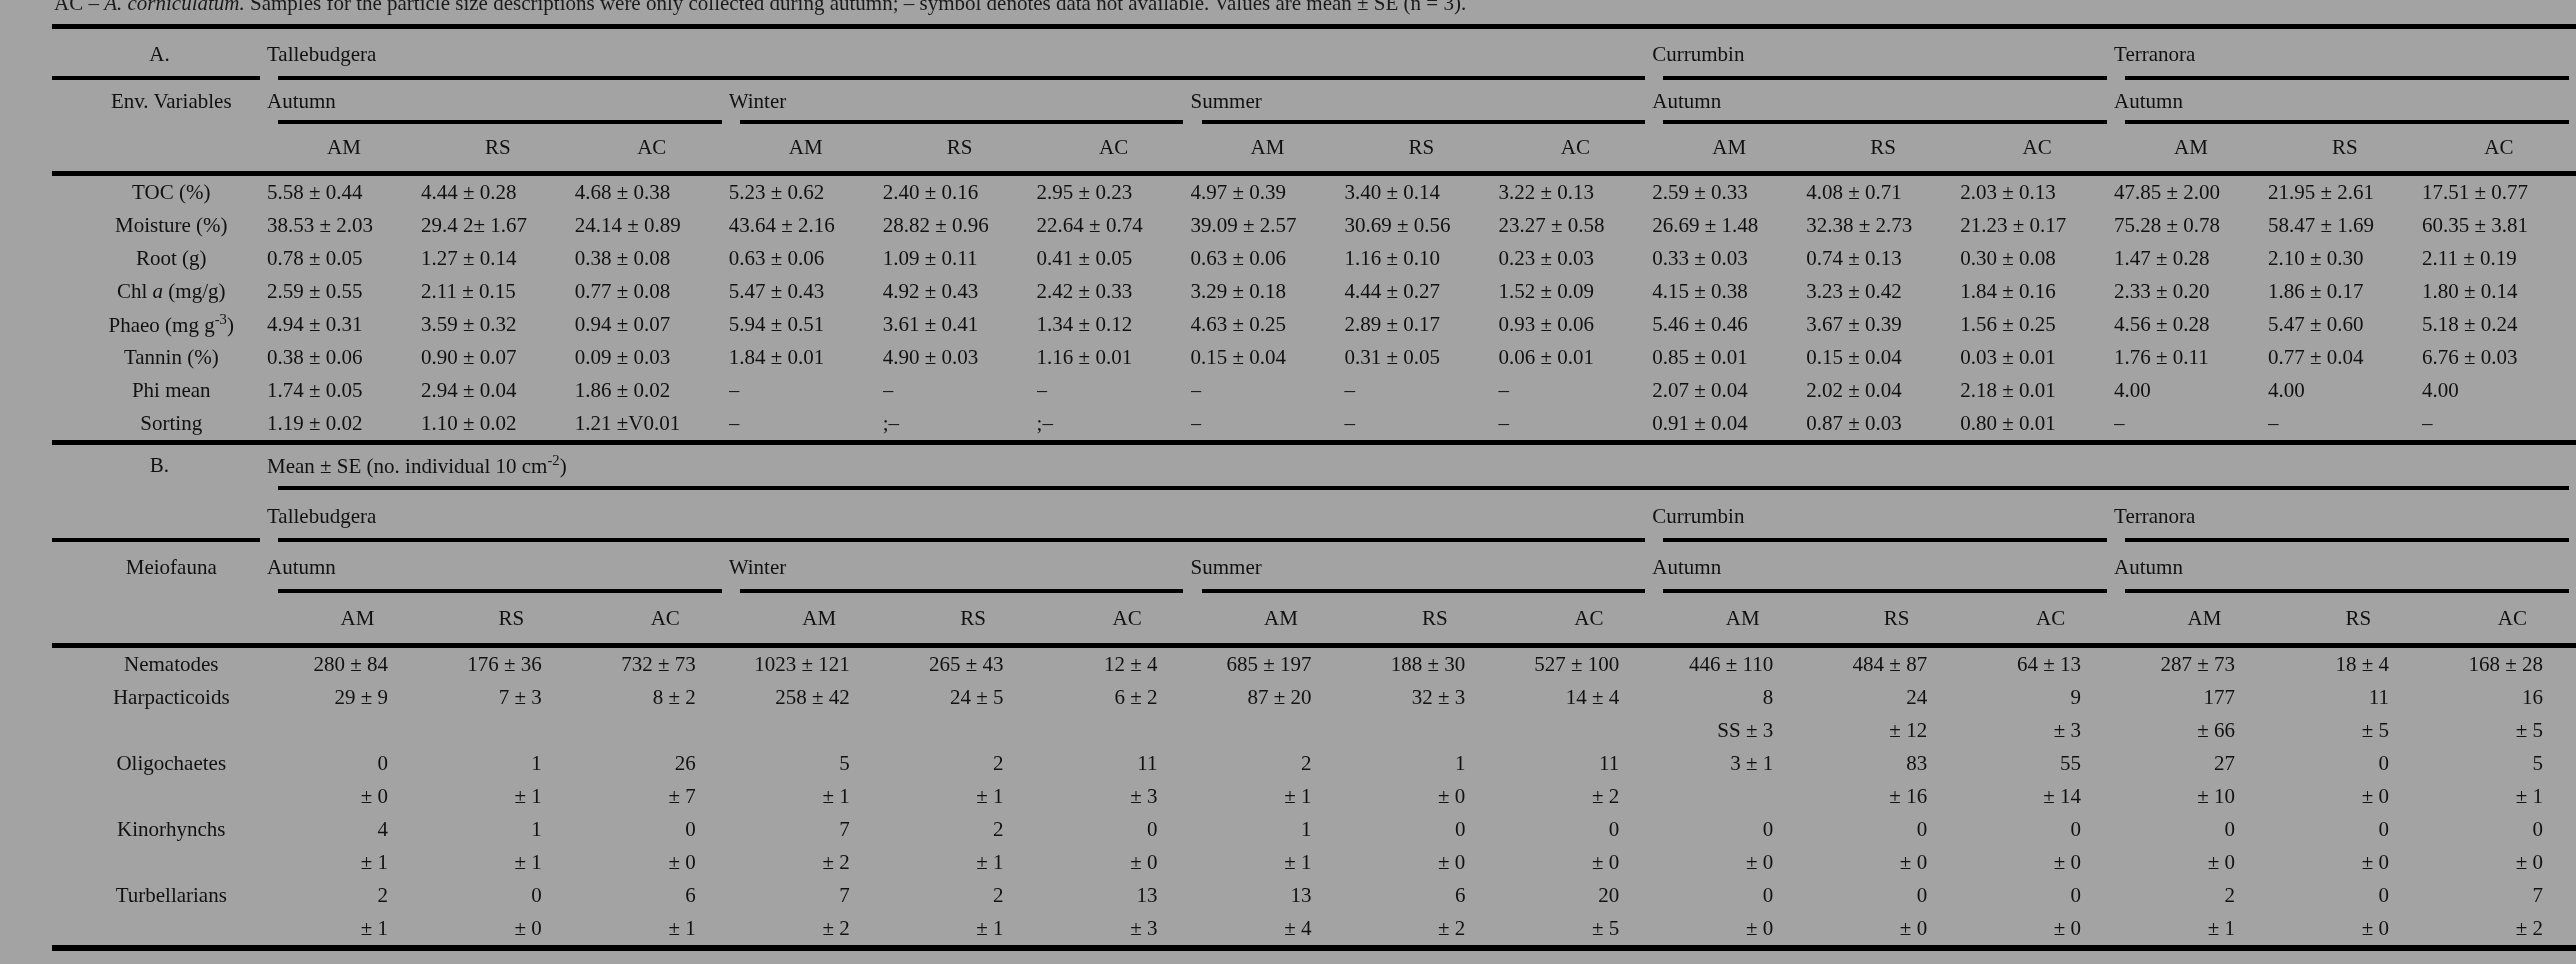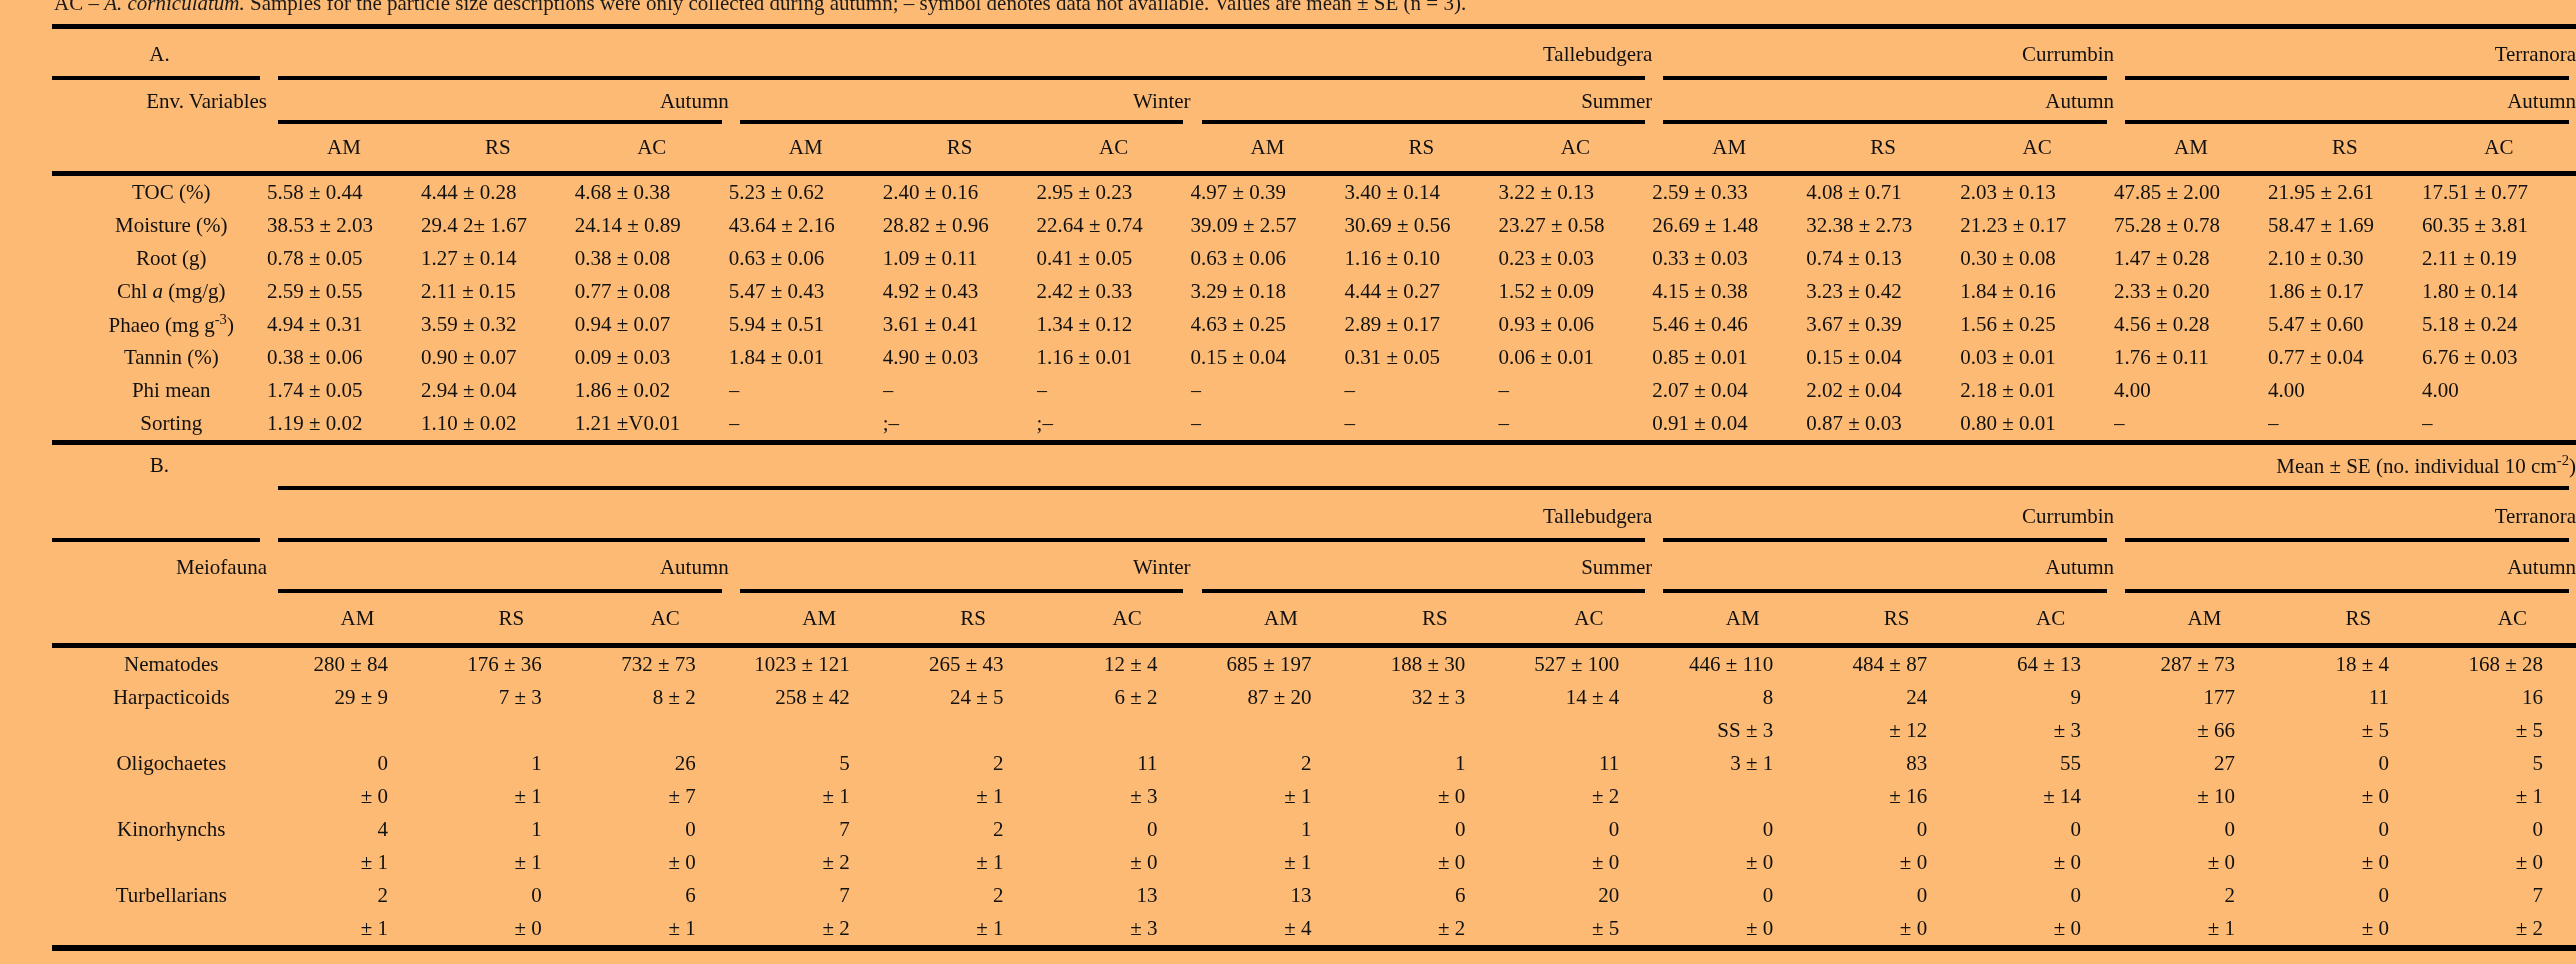--- a/index.html
+++ b/index.html
@@ -1,21 +1,21 @@
 <!DOCTYPE html>
 <html style="font-size:14.5px"><head>
 <meta charset="utf-8">
 <style>
   html,body{margin:0;padding:0;background:#fff;}
   body{
     width:2576px;height:964px;
     font-family:"Liberation Serif", serif;
     color:#111;
   }
-  .page{position:relative;width:2576px;height:964px;overflow:hidden;background:#fdba74;}
+  .page{position:relative;width:2576px;height:964px;overflow:hidden;background:#a3a3a3;}
 
   
   .caption{
     position:absolute;top:-8.1px;left:54px;
     font-size:21px;line-height:23.5px;white-space:nowrap;
     color:#1a1a1a;
   }
 
   table{
     position:absolute;left:52px;width:2524px;
@@ -43,22 +43,22 @@
   .tblB thead tr:nth-child(2) th{height:52px;}
   .tblB thead tr:nth-child(3) th{height:51px;}
   .tblB thead tr:nth-child(4) th{height:50px;}
   .tblB tbody td{height:33px;}
   .tblB td.val{text-align:right;padding-right:33px;}
   .tblB th.tr-label{text-align:center;padding-left:27px;}
 
   thead{border-bottom:5.4px solid #000;}
 
   th.corner{text-align:center;}
-  th.rowhead{text-align:right;padding-left:23.5px;}
-  th.site,th.season,th.banner{text-align:right;}
+  th.rowhead{text-align:center;padding-left:23.5px;}
+  th.site,th.season,th.banner{text-align:left;}
   th.tr-label{text-align:center;}
   td.rowlabel{padding-left:23.5px;text-align:center;}
 
   
   th.cmid{position:relative;}
   th.cmid::after{
     content:"";position:absolute;bottom:0;left:11px;right:7.2px;
     height:3.6px;background:#000;
   }
   th.cmid:first-child::after{left:0;}

